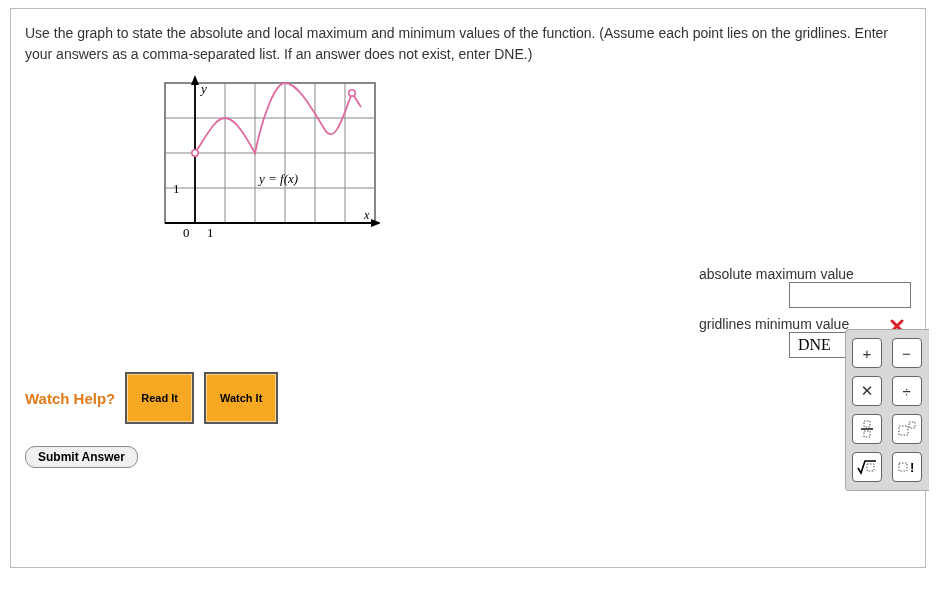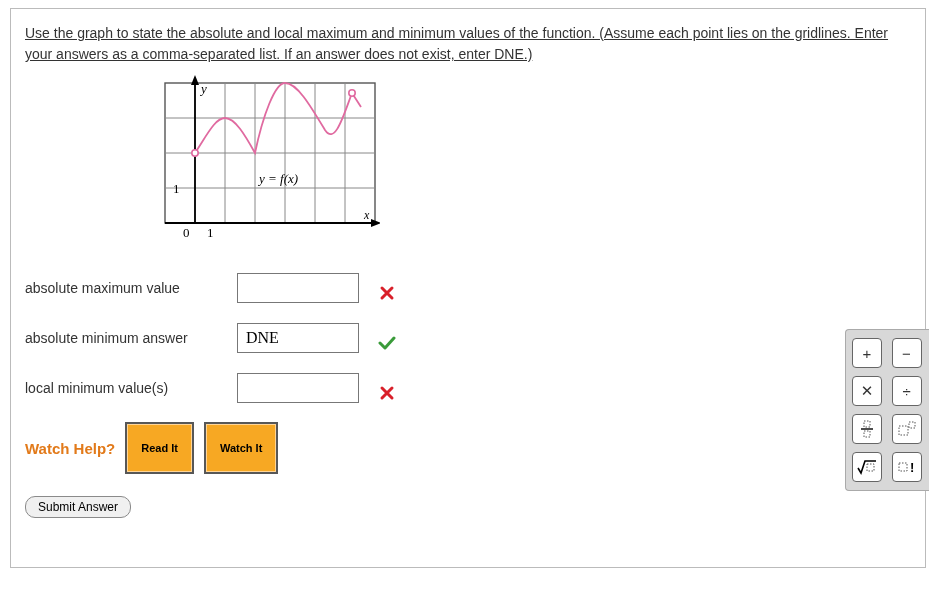--- a/index.html
+++ b/index.html
@@ -13,30 +13,30 @@
   .container {
     border: 1px solid #bbb;
     margin: 8px 10px 10px 10px;
     padding: 14px 14px 20px 14px;
     position: relative;
     min-height: 560px;
   }
   .question-text {
     line-height: 1.5;
     margin-bottom: 10px;
-    text-decoration: underline;
   }
   .graph-wrap {
     margin: 6px 0 18px 120px;
   }
   .answer-row {
     display: flex;
-    align-items: center;
+    align-items: flex-end;
     height: 44px;
     margin-bottom: 6px;
+    flex-direction: column;
   }
   .answer-label {
     width: 212px;
     font-size: 14px;
   }
   .answer-input {
     width: 122px;
     height: 30px;
     border: 1px solid #777;
     padding: 3px 8px;
@@ -78,20 +78,21 @@
     margin-top: 22px;
   }
   .submit-btn {
     background: #f0f0f0;
     border: 1px solid #8a8a8a;
     border-radius: 10px;
     padding: 3px 12px;
     font-size: 12px;
     font-family: Arial, sans-serif;
     cursor: pointer;
+    font-weight: bold;
   }
   
   .palette {
     position: absolute;
     right: -4px;
     top: 320px;
     width: 84px;
     background: #d8d8d8;
     border: 1px solid #aaa;
     border-right: none;
@@ -175,39 +176,30 @@
     <div class="answer-label">absolute maximum value</div>
     <input class="answer-input" value="" style="">
     <span class="status">
       <svg width="16" height="16" viewBox="0 0 16 16">
           <path d="M3 3 L13 13 M13 3 L3 13" stroke="#d9202a" stroke-width="3" stroke-linecap="round"></path>
         </svg>
     </span>
   </div>
 
   <div class="answer-row">
-    <div class="answer-label">absolute minimum answer</div>
+    <div class="answer-label">gridlines minimum value</div>
     <input class="answer-input" value="DNE" style="">
     <span class="status">
       <svg width="18" height="16" viewBox="0 0 18 16">
           <path d="M2 8 L7 13 L16 3" stroke="#3a9b3a" stroke-width="3" fill="none" stroke-linecap="round" stroke-linejoin="round"></path>
         </svg>
     </span>
   </div>
 
 
-  <div class="answer-row">
-    <div class="answer-label">local minimum value(s)</div>
-    <input class="answer-input" value="" style="">
-    <span class="status">
-      <svg width="16" height="16" viewBox="0 0 16 16">
-          <path d="M3 3 L13 13 M13 3 L3 13" stroke="#d9202a" stroke-width="3" stroke-linecap="round"></path>
-        </svg>
-    </span>
-  </div>
 
   <div class="need-help-row">
     <span class="need-help-label">Watch Help?</span>
     <button class="help-btn">Read It</button>
     <button class="help-btn">Watch It</button>
   </div>
 
   <div class="submit-row">
     <button class="submit-btn">Submit Answer</button>
   </div>

